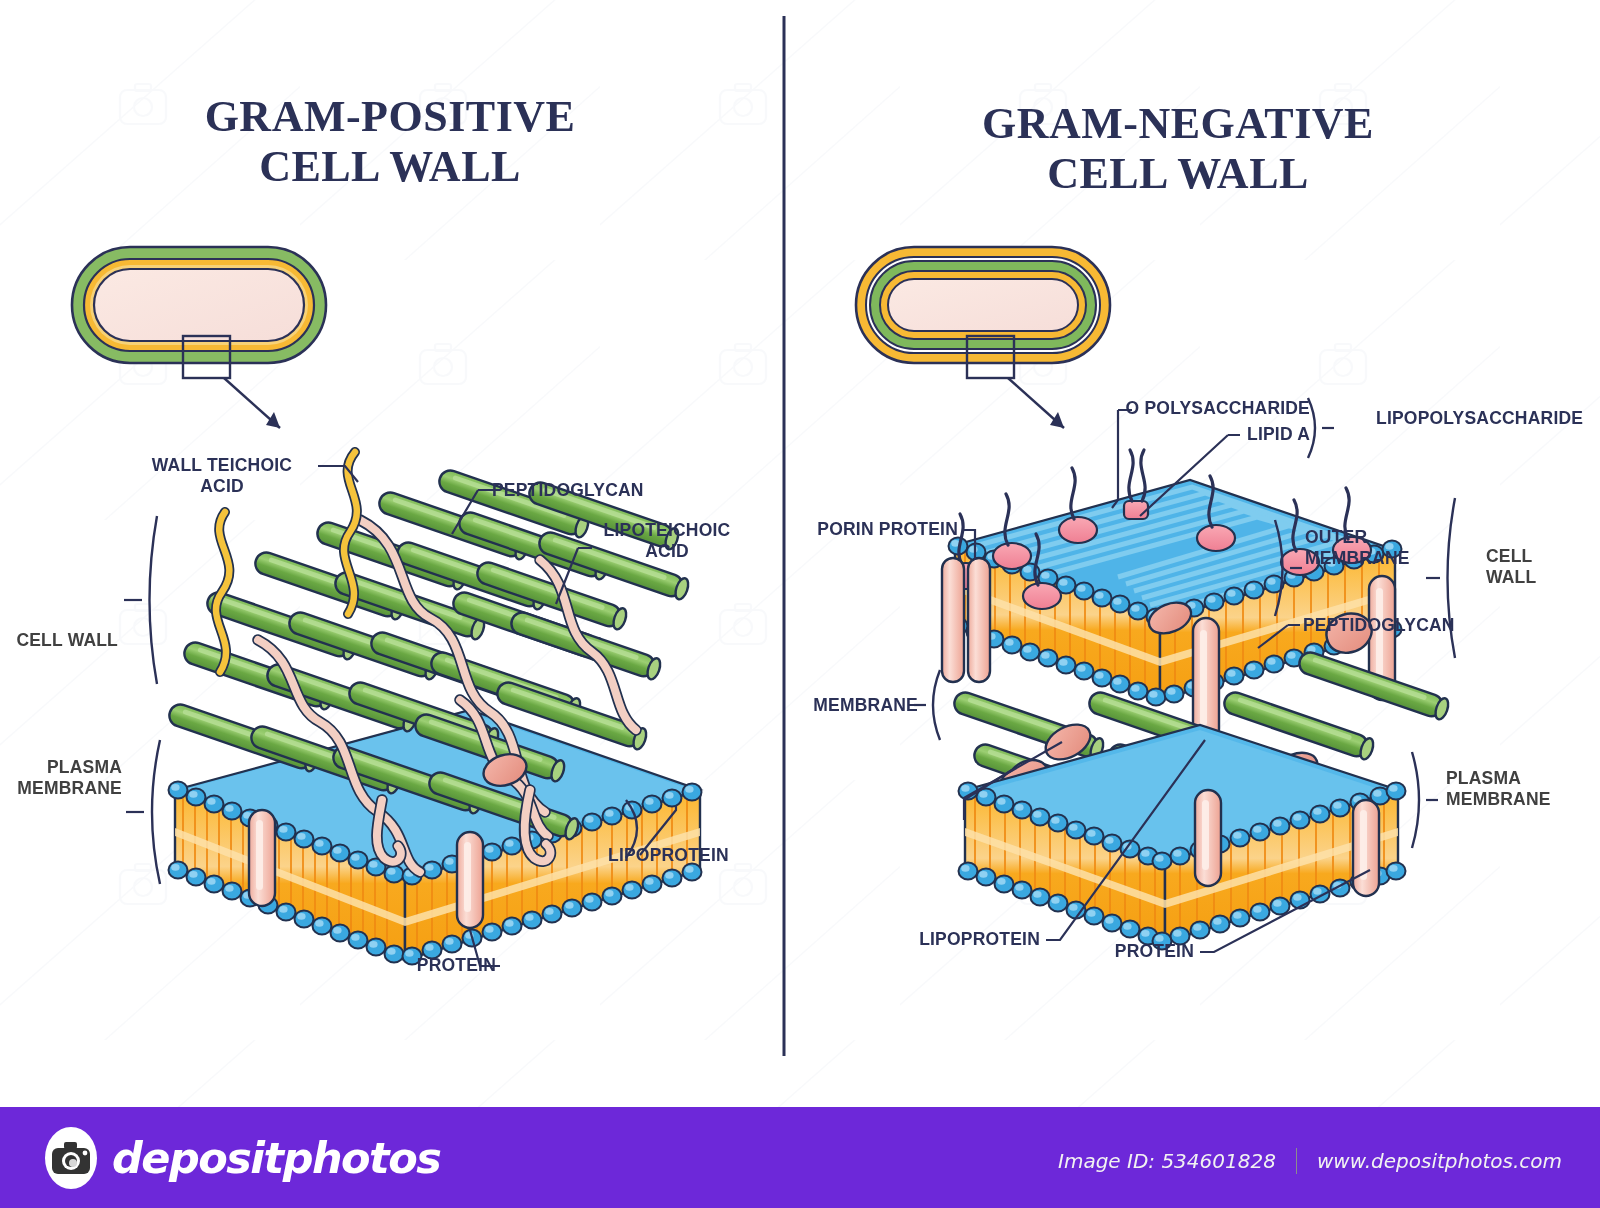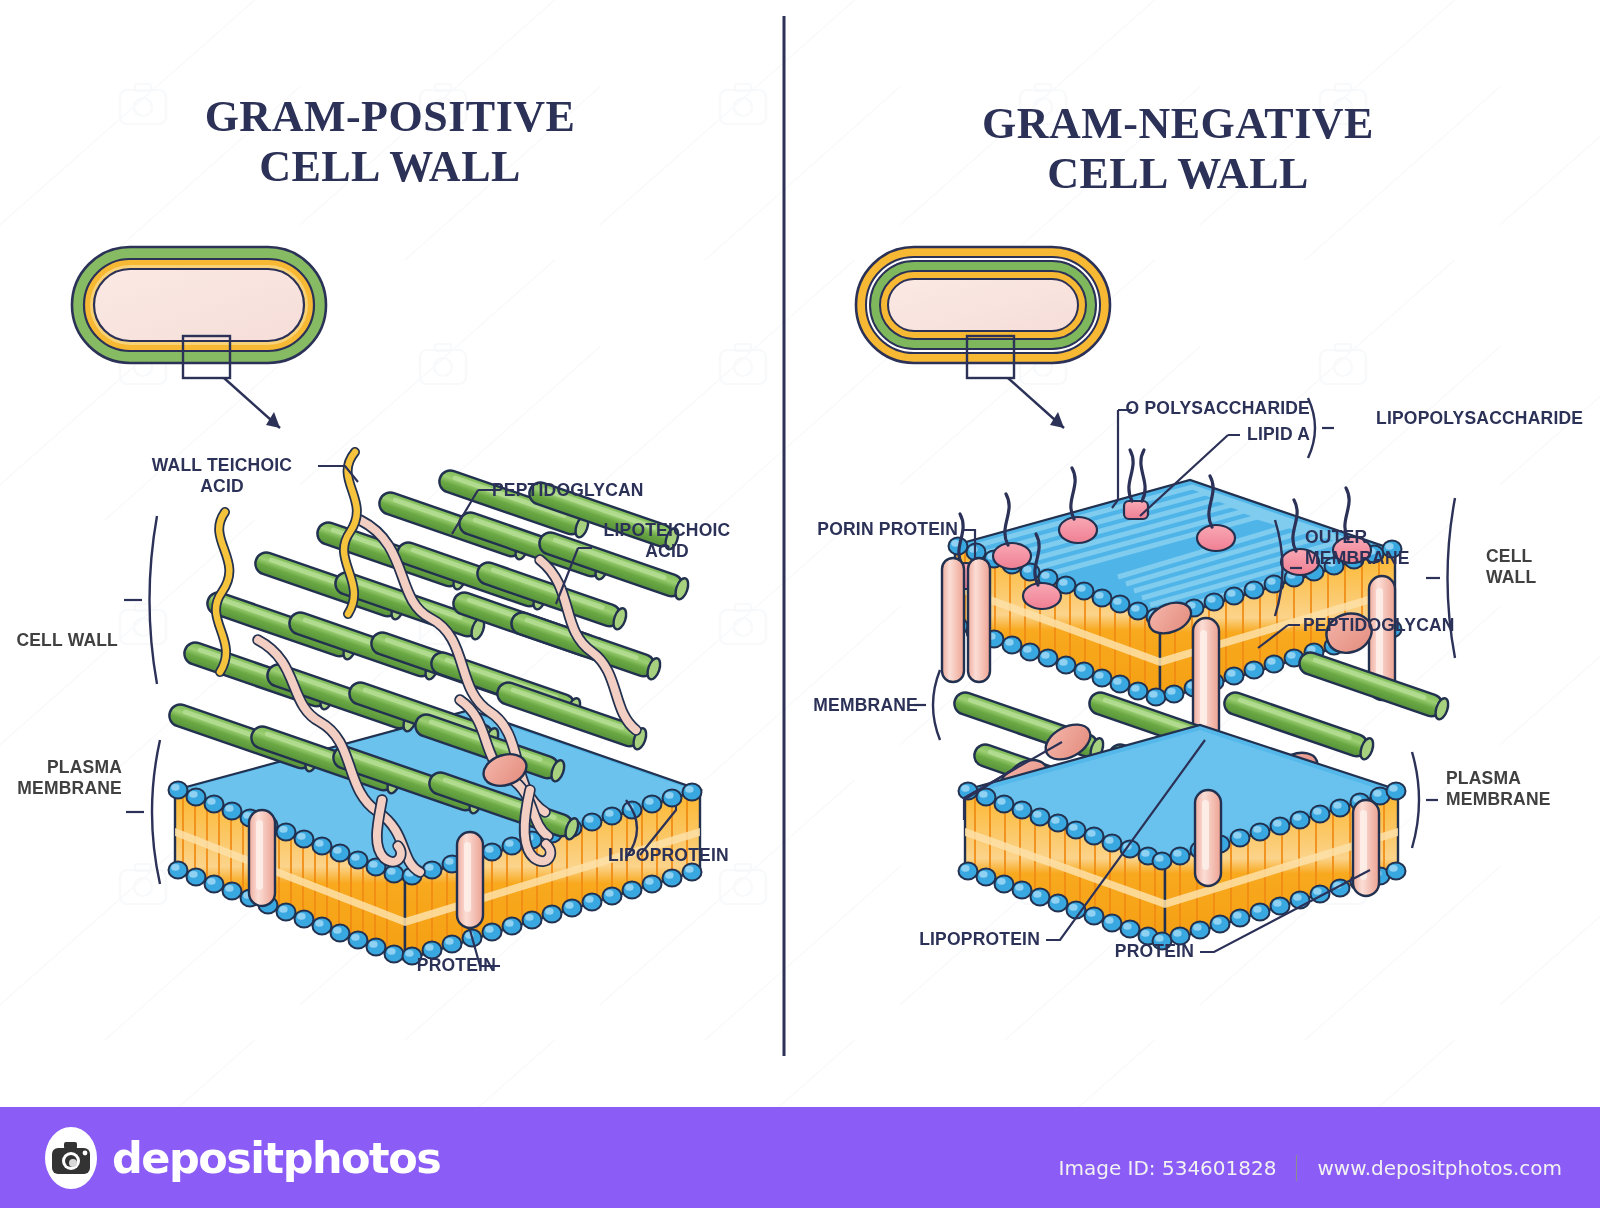--- a/index.html
+++ b/index.html
@@ -13,25 +13,25 @@
        font-family:"Liberation Serif",serif;font-weight:bold;
        font-size:44px;line-height:50px;letter-spacing:.5px;}
   .lbl{position:absolute;color:#2b3157;font-family:Liberation Sans, sans-serif;
        font-weight:bold;font-size:17.5px;line-height:21px;letter-spacing:.2px;}
   .lbl.red{color:#404040;}
   .lbl.r{text-align:right;}
   .lbl.c{text-align:center;}
 
   
   .footer{position:absolute;left:0;top:1107px;width:1600px;height:101px;
-          background:#8b5cf6;}
+          background:#6d28d9;font-style:italic;}
   .fLogo{position:absolute;left:40px;top:20px;display:flex;align-items:center;gap:10px;}
   .fLogoTxt{color:#fff;font-family:"DejaVu Sans",sans-serif;font-weight:bold;
             font-size:43px;letter-spacing:-1.5px;}
-  .fRight{position:absolute;right:38px;top:48px;display:flex;align-items:center;gap:0;justify-content:space-between;}
+  .fRight{position:absolute;right:38px;top:41px;display:flex;align-items:center;gap:0;justify-content:space-between;}
   .fRight span{color:#f2f2f2;font-family:"DejaVu Sans",sans-serif;font-size:20px;}
   .fsep{display:inline-block;width:1px;height:26px;background:#8c8c8c;margin:0 20px;}
 
   
   .wm{position:absolute;inset:0;pointer-events:none;opacity:.055;}
 </style>
 </head>
 <body>
 
 <div class="canvas">

